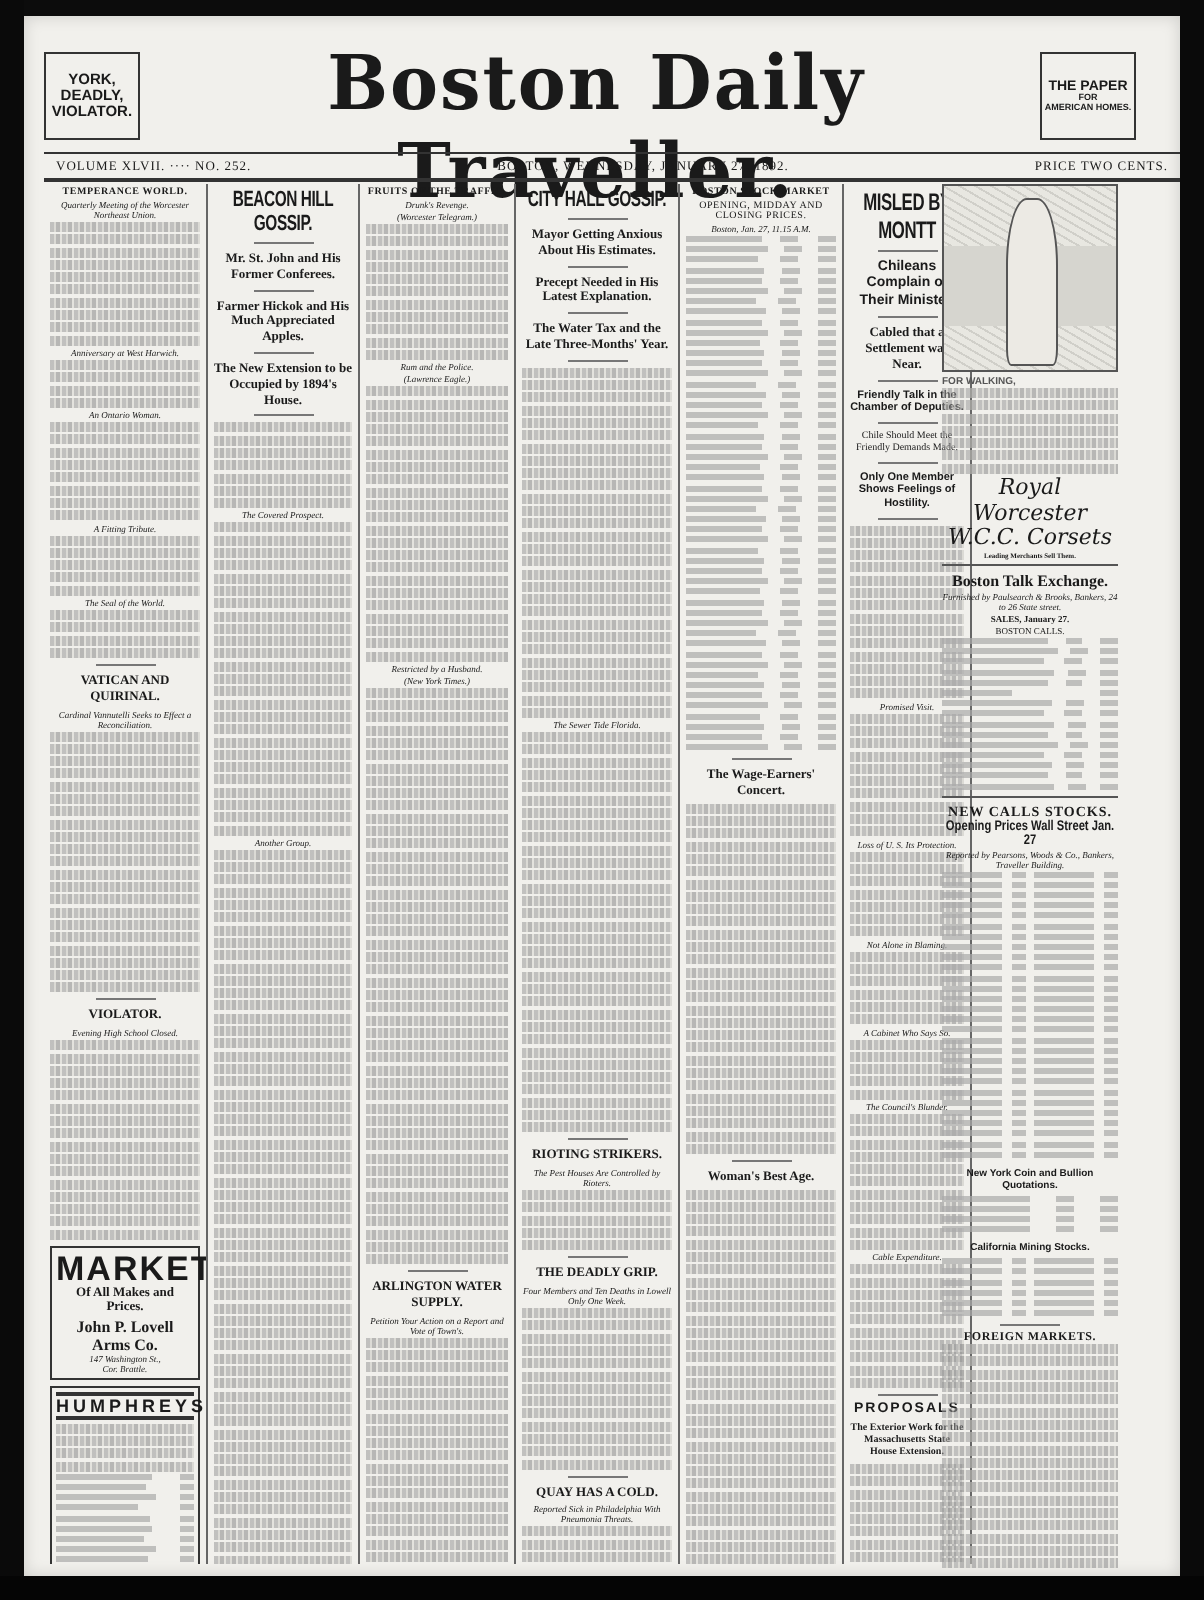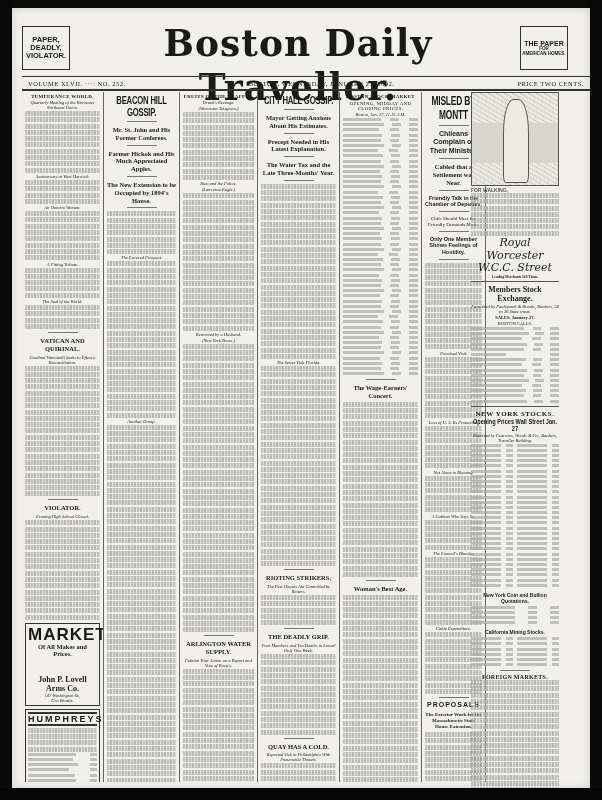--- a/index.html
+++ b/index.html
@@ -25,21 +25,21 @@
   .hd.small { font-size:5px; letter-spacing:0.3px; margin-top:2px; }
   .hd.big { font-family:"Liberation Sans", sans-serif; font-size:11px; letter-spacing:-0.3px; transform:scaleX(0.7); margin:2px -20px; }
   .hd.mid { font-size:6.5px; margin:4px 0 2px; line-height:1.2; }
   .hd.sub { font-size:4.5px; font-weight:normal; font-style:italic; margin:1px 0; }
   .rule { height:0; border-top:1px solid #777; width:30px; margin:3px auto; }
   .text { font-size:4px; line-height:5px; color:#555; text-align:justify; word-break:break-all; }
   .text .ln { display:block; height:5px; background:repeating-linear-gradient(90deg,#999 0 2px,#c9c8c2 2px 3px,#888 3px 5px,#d8d7d1 5px 6px); opacity:0.55; margin-bottom:1.3px; }
   .ad-box { border:1px solid #333; margin:3px 0; padding:2px; text-align:center; }
   .skates { font-family:"Liberation Sans", sans-serif; font-weight:bold; font-size:17px; letter-spacing:1px; line-height:1; }
   .skates-sub { font-size:6.5px; font-weight:bold; }
-  .lovell { font-size:8px; font-weight:bold; margin-top:18px; }
+  .lovell { font-size:8px; font-weight:bold; margin-top:2px; }
   .lovell-addr { font-size:4.5px; font-style:italic; }
   .humph { font-family:"Liberation Sans", sans-serif; font-weight:bold; font-size:9px; letter-spacing:2px; border-top:2px solid #333; border-bottom:2px solid #333; margin:2px 0; }
   .tbl-line { display:flex; justify-content:space-between; height:4px; margin-bottom:1.2px; }
   .tbl-line span { display:block; height:3px; background:#aaa; opacity:0.7; }
   .illus { height:92px; border:1px solid #555; margin:0 0 2px; background:
       radial-gradient(ellipse at 50% 25%, #bbb 0 8px, transparent 9px),
       linear-gradient(180deg, transparent 0 30px, #d6d5cf 30px 70px, transparent 70px),
       repeating-linear-gradient(30deg,#e8e7e1 0 3px,#d0cfc9 3px 4px);
     position:relative; }
   .illus .figure { position:absolute; left:36%; top:6px; width:24px; height:82px; border:1px solid #555; border-radius:40% 40% 10% 10%; background:#eceae4; }
@@ -53,21 +53,21 @@
 </style>
 </head>
 <body>
 
 <div class="left-edge"></div>
 <div class="right-edge"></div>
 
 <div class="page">
 
   <div class="ear left">
-    <div>PAPER,</div>
+    <div>YORK,</div>
     <div>DEADLY,</div>
     <div>VIOLATOR.</div>
   </div>
   <div class="title">Boston Daily Traveller.</div>
   <div class="ear right">
     <div class="big">THE PAPER</div>
     <div class="small">FOR</div>
     <div class="small">AMERICAN HOMES.</div>
   </div>
   <div class="dateline">
@@ -1006,24 +1006,24 @@
 
   <div class="col" style="left:456px;width:94px;height:743px;border-right:none;">
     <div class="illus">
       <div class="figure"></div>
     </div>
     <div class="text">
       <span class="walk-cap">FOR WALKING,</span>
       <span class="ln"></span><span class="ln"></span><span class="ln"></span><span class="ln"></span><span class="ln"></span><span class="ln"></span><span class="ln"></span>
     </div>
     <div class="script">Royal Worcester</div>
-    <div class="script">W.C.C. Street</div>
+    <div class="script">W.C.C. Corsets</div>
     <div class="script-sub">Leading Merchants Sell Them.</div>
     <div style="border-top:1px solid #555;margin-top:2px;"></div>
-    <div class="exch">Members Stock Exchange.</div>
+    <div class="exch">Boston Talk Exchange.</div>
     <div class="hd sub">Furnished by Paulsearch &amp; Brooks, Bankers, 24 to 26 State street.</div>
     <div class="hd sub" style="font-weight:bold;font-style:normal;">SALES, January 27.</div>
     <div class="hd sub" style="font-style:normal;">BOSTON CALLS.</div>
     <div>
       <div class="tbl-line">
           <span style="width:60%"></span>
           <span style="width:10%"></span>
           <span style="width:10%"></span>
         </div>
       <div class="tbl-line">
@@ -1091,21 +1091,21 @@
           <span style="width:10%"></span>
           <span style="width:10%"></span>
         </div>
       <div class="tbl-line">
           <span style="width:64%"></span>
           <span style="width:10%"></span>
           <span style="width:10%"></span>
         </div>
     </div>
     <div style="border-top:1px solid #555;margin-top:2px;"></div>
-    <div class="nys">NEW YORK STOCKS.</div>
+    <div class="nys">NEW CALLS STOCKS.</div>
     <div class="nys-sub">Opening Prices Wall Street Jan. 27</div>
     <div class="hd sub">Reported by Pearsons, Woods &amp; Co., Bankers, Traveller Building.</div>
     <div>
       <div class="tbl-line">
           <span style="width:34%"></span>
           <span style="width:8%"></span>
           <span style="width:34%"></span>
           <span style="width:8%"></span>
         </div>
       <div class="tbl-line">

